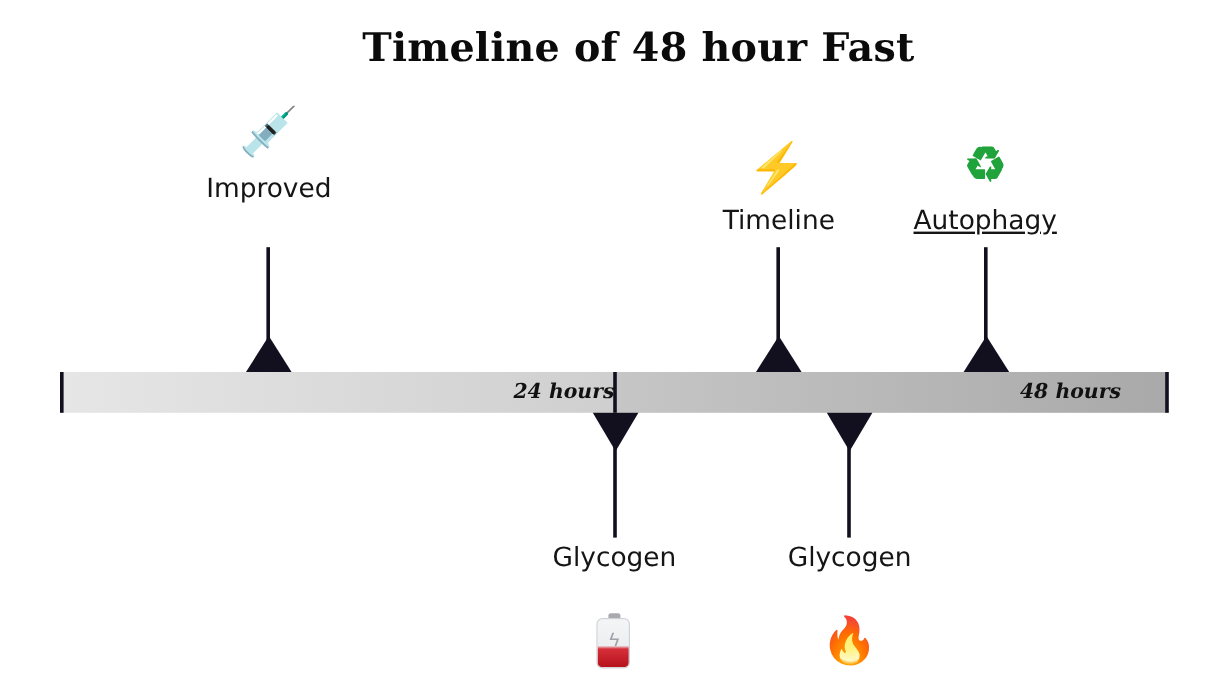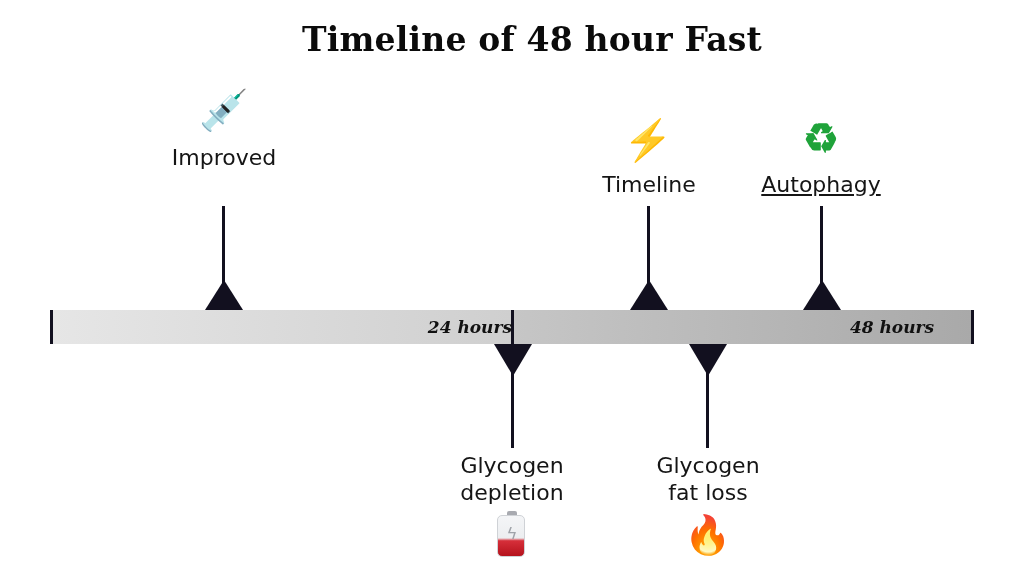--- a/index.html
+++ b/index.html
@@ -62,30 +62,28 @@
   </div>
   <div class="stem" style="left:820px; top:206px; height:80px;"></div>
   <div class="tri-up" style="left:803px; top:280px;"></div>
 </div>
 
 <div>
   <div class="tri-down" style="left:494px; top:344px;"></div>
   <div class="stem" style="left:511px; top:370px; height:78px;"></div>
   <div class="label" style="left:392px; top:452px;">
     <div>Glycogen</div>
-    <div>depletion</div>
   </div>
   <div class="battery-icon" style="left:497px; top:511px;">
     <div class="battery-cap"></div>
     <div class="battery-body"></div>
     <div class="battery-bolt">ϟ</div>
   </div>
 </div>
 
 <div>
   <div class="tri-down" style="left:689px; top:344px;"></div>
   <div class="stem" style="left:706px; top:370px; height:78px;"></div>
   <div class="label" style="left:588px; top:452px;">
     <div>Glycogen</div>
-    <div>fat loss</div>
   </div>
   <div class="flame" style="left:678px; top:511px;">🔥</div>
 </div>
 
 </body></html>

